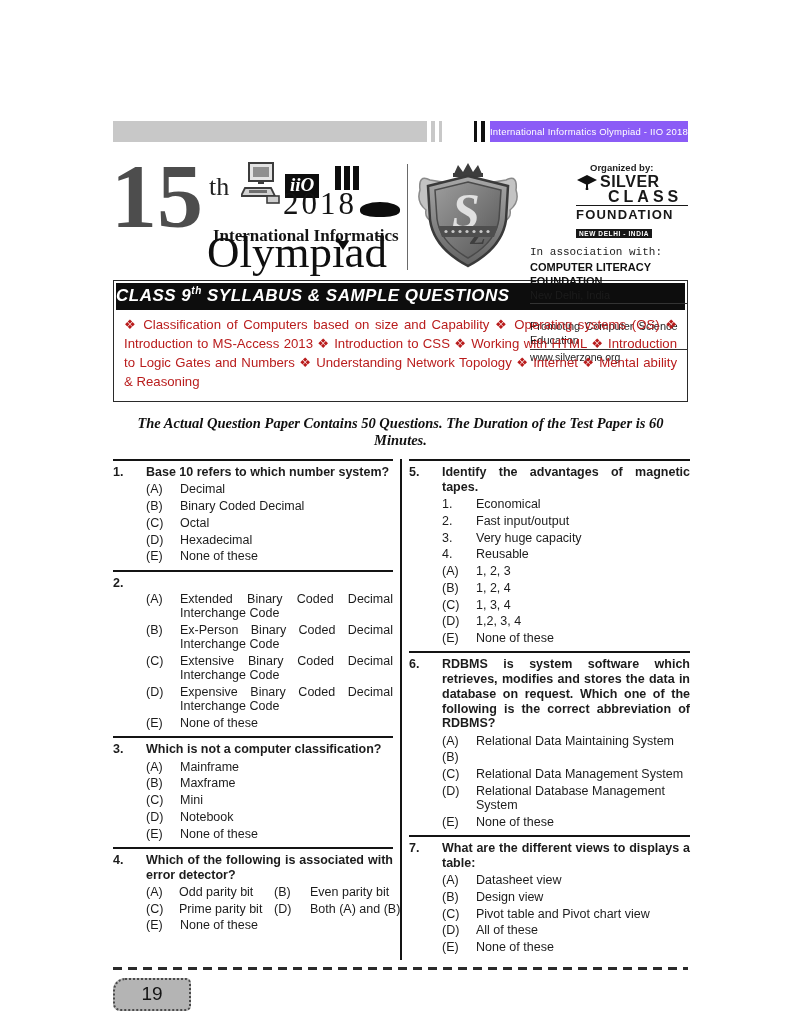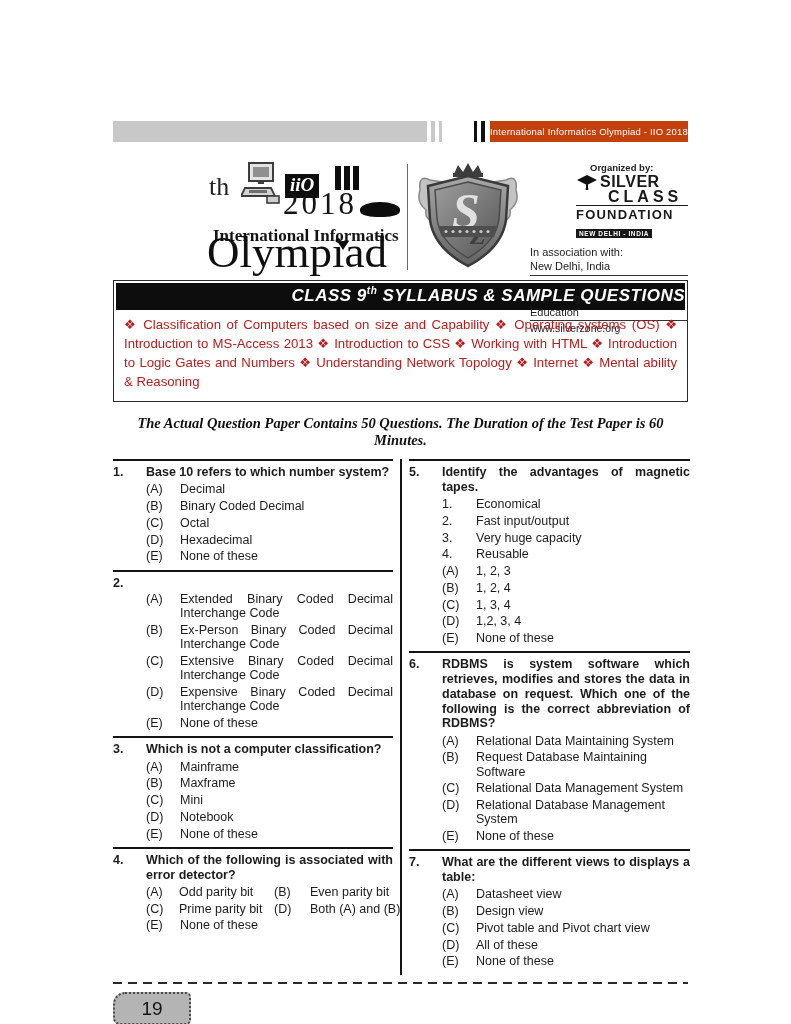--- a/index.html
+++ b/index.html
@@ -7,21 +7,21 @@
         font-family:"Liberation Sans",sans-serif;color:#1c1c1c;}
   .content{margin-left:113px;width:575px;}
 
   
   .topbar{display:flex;align-items:stretch;height:21px;margin-top:121px;}
   .graybar{width:344px;background:#c8c8c8;}
   .tick{width:4px;margin-left:4px;}
   .tick.g{background:#c8c8c8;}
   .tick.b{background:#101010;}
   .gapw{width:30px;}
-  .blackbar{flex:1;margin-left:5px;background:#c2410c;color:#fff;display:flex;
+  .blackbar{flex:1;margin-left:5px;background:#8b5cf6;color:#fff;display:flex;
             align-items:center;justify-content:center;font-size:9.5px;white-space:nowrap;
             letter-spacing:.2px;}
 
   
   .masthead{display:flex;margin-top:20px;height:114px;}
   .brand{position:relative;width:282px;height:114px;flex:none;}
   .n15{position:absolute;left:-2px;top:-12px;font-family:"Liberation Serif",serif;
        font-weight:bold;font-size:92px;color:#4d4d4d;line-height:1;}
   .th{position:absolute;left:96px;top:10px;font-family:"Liberation Serif",serif;
       font-size:26px;color:#222;}
@@ -48,29 +48,29 @@
   .orgby{font-size:9.5px;font-weight:bold;color:#222;margin-left:14px;}
   .szrow{display:flex;align-items:flex-start;margin-top:1px;}
   .szstack{margin-left:2px;font-weight:bold;color:#181818;line-height:.95;}
   .szsilver{font-size:16px;letter-spacing:.5px;}
   .szzone{font-size:16px;letter-spacing:4px;margin-left:8px;}
   .szfound{font-size:13px;font-weight:bold;letter-spacing:1.2px;border-top:1.5px solid #181818;
            margin-top:1px;padding-top:1px;color:#181818;}
   .szcity{background:#181818;color:#fff;font-size:6.5px;font-weight:bold;letter-spacing:.6px;
           padding:1px 3px;margin-top:1px;display:inline-block;}
   .assoc{margin-top:6px;font-size:11px;line-height:1.25;}
-  .assoc .srf{font-family:Liberation Sans, sans-serif;color:#222;}
+  .assoc .srf{font-family:Liberation Mono, monospace;color:#222;}
   .clf{font-weight:bold;color:#111;margin-top:1px;}
   .clfcity{border-bottom:1.2px solid #333;padding-bottom:1px;}
   .promo{border-bottom:1.2px solid #333;padding-bottom:1px;word-spacing:2px;margin-top:16px;}
   .site{font-size:10.5px;margin-top:1px;}
 
   
   .sylbox{margin-top:4px;border:1.5px solid #2a2a2a;padding:2px;}
-  .sylhead{background:#0d0d0d;color:#fff;text-align:right;font-weight:bold;font-style:italic;
+  .sylhead{background:#0d0d0d;color:#fff;text-align:left;font-weight:bold;font-style:italic;
            font-size:17px;padding:2px 0 4px 0;letter-spacing:.5px;}
   .sylhead sup{font-size:10px;}
   .sylbody{padding:5px 8px 8px 8px;font-size:13.2px;line-height:1.45;text-align:justify;color:#b91c1c;}
 
   
   .notice{margin:13px 0 10px 0;text-align:center;font-family:"Liberation Serif",serif;
           font-weight:bold;font-style:italic;font-size:14.5px;color:#101010;}
 
   
   .qwrap{display:flex;align-items:stretch;}
@@ -111,20 +111,21 @@
       <div class="gapw"></div>
       <div class="tick b"></div>
       <div class="tick b"></div>
       <div class="blackbar">
         <span>International Informatics Olympiad - IIO 2018</span>
       </div>
     </div>
 
     <div class="masthead">
       <div class="brand">
+        <span class="n15">15</span>
         <span class="th">th</span>
         <span class="comp-ico">
           <svg width="40" height="44" viewBox="0 0 40 44">
             <rect x="8" y="1" width="24" height="18" fill="#e3e3e3" stroke="#3c3c3c" stroke-width="2"></rect>
             <rect x="12" y="5" width="16" height="10" fill="#8f8f8f"></rect>
             <rect x="17" y="19" width="6" height="3" fill="#3c3c3c"></rect>
             <polygon points="4,26 30,26 34,34 0,34" fill="#d2d2d2" stroke="#3c3c3c" stroke-width="1.8"></polygon>
             <rect x="8" y="28" width="18" height="3" fill="#6f6f6f"></rect>
             <rect x="26" y="34" width="12" height="7" fill="#cfcfcf" stroke="#3c3c3c" stroke-width="1.6"></rect>
           </svg>
@@ -189,20 +190,21 @@
             <span class="szstack">
               <div class="szsilver">SILVER</div>
               <div class="szzone">CLASS</div>
             </span>
           </div>
           <div class="szfound">FOUNDATION</div>
           <div class="szcity">NEW DELHI - INDIA</div>
         </div>
         <div class="assoc">
           <div class="srf">In association with:</div>
+          <div class="clf">COMPUTER LITERACY FOUNDATION</div>
           <div class="clfcity">New Delhi, India</div>
           <div class="promo">Promoting Computer Science Education</div>
           <div class="site">www.silverzone.org</div>
         </div>
       </div>
     </div>
 
     <div class="sylbox">
       <div class="sylhead">
         <span>CLASS 9</span><sup>th</sup><span>  SYLLABUS &amp; SAMPLE QUESTIONS</span>
@@ -361,21 +363,20 @@
             <div class="q-head">
               <span class="q-num">6.</span>
               <div class="q-text">RDBMS is system software which retrieves, modifies and stores the data in database on request. Which one of the following is the correct abbreviation of RDBMS?</div>
             </div>
             <div class="opt">
               <span class="opt-k">(A)</span>
               <div class="opt-v">Relational Data Maintaining System</div>
             </div>
             <div class="opt">
               <span class="opt-k">(B)</span>
-              <div class="opt-v">Request Database Maintaining Software</div>
             </div>
             <div class="opt">
               <span class="opt-k">(C)</span>
               <div class="opt-v">Relational Data Management System</div>
             </div>
             <div class="opt">
               <span class="opt-k">(D)</span>
               <div class="opt-v">Relational Database Management System</div>
             </div>
             <div class="opt">

